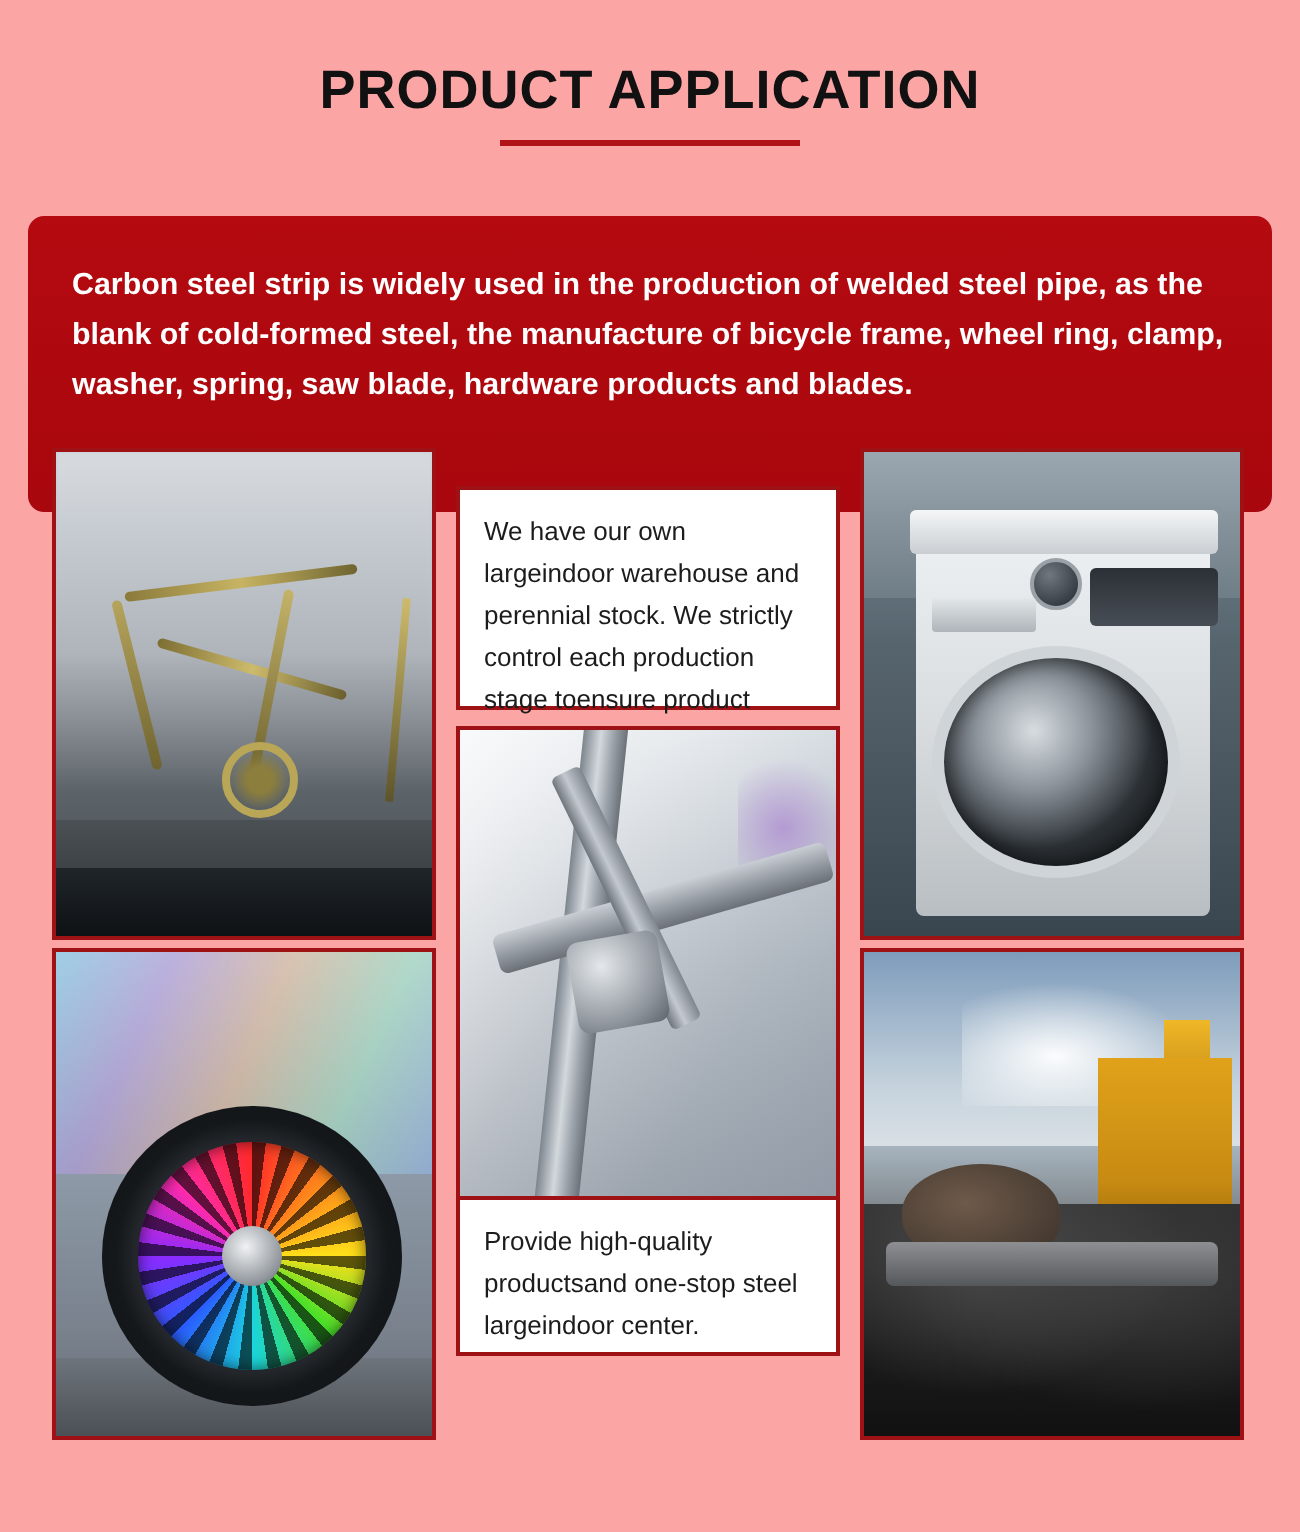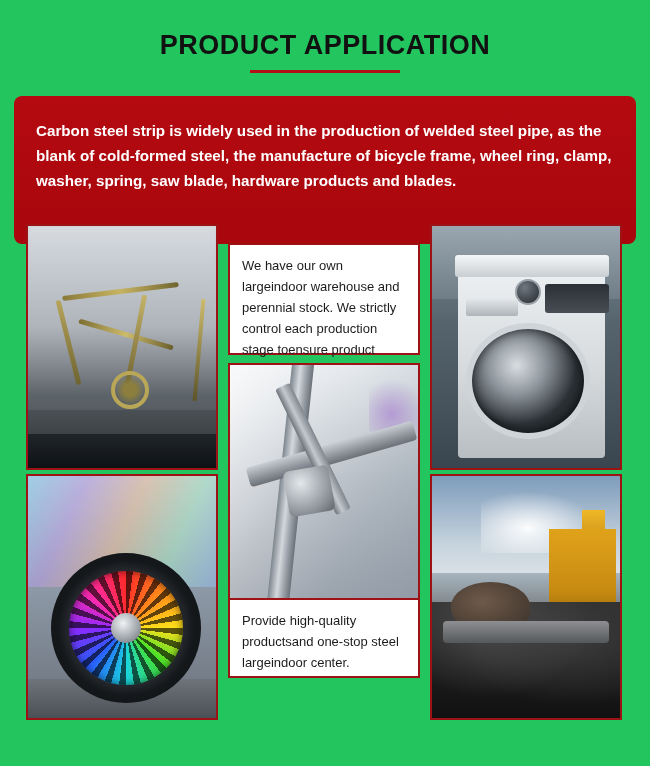--- a/index.html
+++ b/index.html
@@ -7,21 +7,21 @@
     width: 650px;
     height: 766px;
     background: #ffffff;
     font-family: "Liberation Sans", sans-serif;
     overflow: hidden;
   }
   .page {
     position: relative;
     width: 650px;
     height: 766px;
-    background: #22c55e;
+    background: #fca5a5;
     text-decoration: underline;
   }
 
   
   .title-wrap {
     position: absolute;
     top: 30px;
     left: 0;
     width: 650px;
     text-align: center;
@@ -36,21 +36,21 @@
   .title-rule {
     width: 150px;
     height: 3px;
     background: #b11217;
     margin: 9px auto 0 auto;
   }
 
   
   .intro {
     position: absolute;
-    top: 96px;
+    top: 108px;
     left: 14px;
     width: 622px;
     height: 148px;
     background: #b1080e;
     background: linear-gradient(180deg,#b40a10 0%, #a8070d 100%);
     border-radius: 8px 8px 8px 8px;
     color: #ffffff;
   }
   .intro-text {
     position: absolute;

